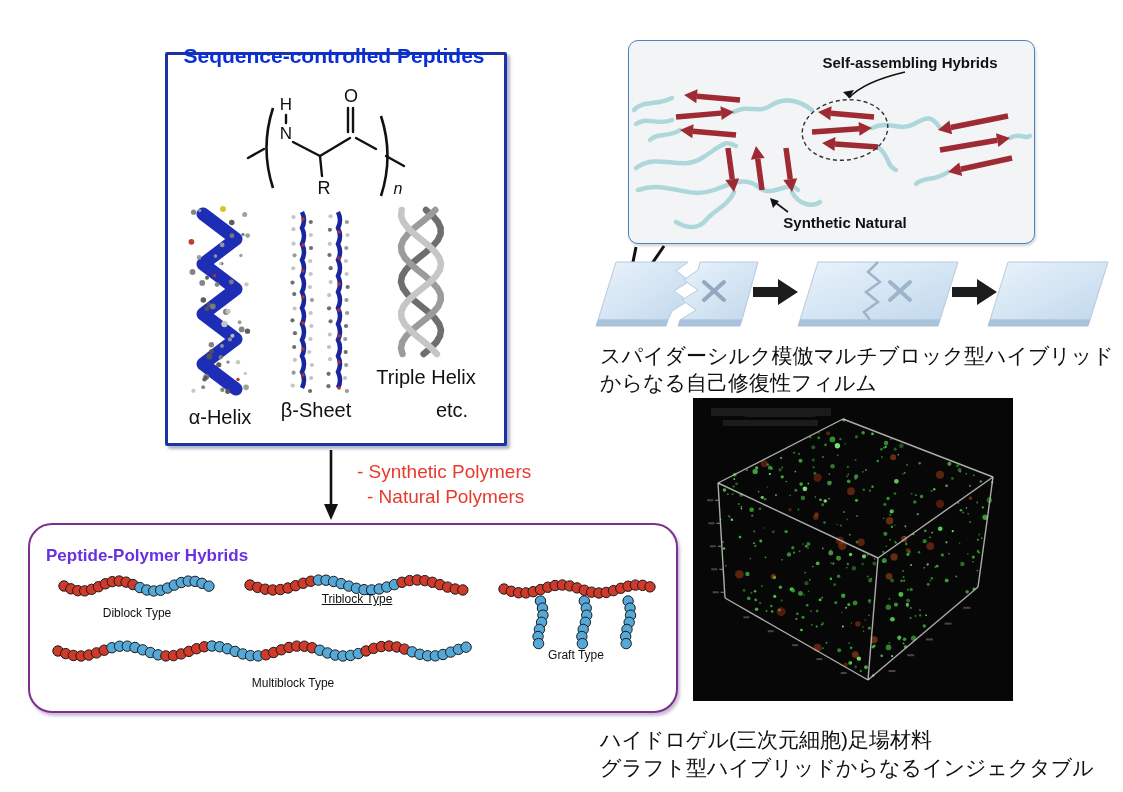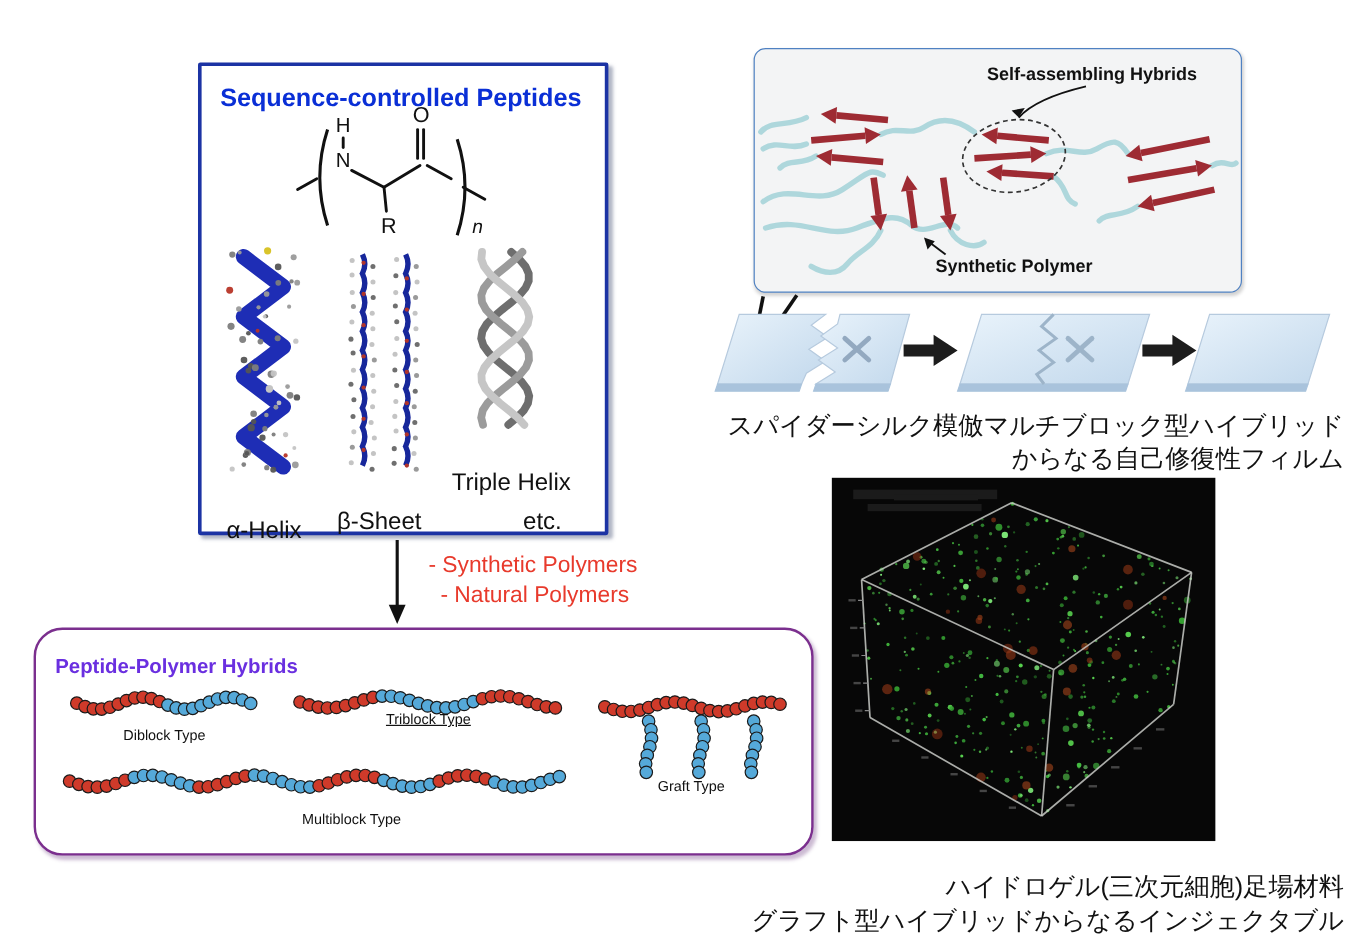--- a/index.html
+++ b/index.html
@@ -1,26 +1,26 @@
 <!DOCTYPE html>
 <html><head>
 <meta charset="utf-8">
 <style>
   html,body{margin:0;padding:0;background:#fff;}
   .stage{position:relative;width:1123px;height:792px;background:#ffffff;overflow:hidden;
          font-family:"Liberation Sans",sans-serif;color:#111;}
   .abs{position:absolute;}
   .pep-box{left:165px;top:52px;width:336px;height:388px;border:3px solid #1c33a4;
            background:#fff;border-radius:2px;box-shadow:3px 3px 3px rgba(100,110,140,.5);}
-  .pep-title{left:166px;top:70px;width:336px;text-align:center;font-size:21px;font-weight:bold;color:#0a2fd6;}
-  .struct-label{font-size:20px;color:#111;text-align:center;margin-top:25px;}
+  .pep-title{left:166px;top:44px;width:336px;text-align:center;font-size:21px;font-weight:bold;color:#0a2fd6;}
+  .struct-label{font-size:20px;color:#111;text-align:center;}
   .asm-box{left:628px;top:40px;width:405px;height:202px;border:1.5px solid #4f81c2;border-radius:10px;
            background:#f3f4f5;box-shadow:1px 2px 3px rgba(0,0,0,.18);}
   .asm-label{font-size:15px;font-weight:bold;color:#111;}
-  .jp-caption{font-size:21px;color:#111;text-align:right;line-height:27px;}
+  .jp-caption{font-size:21px;color:#111;text-align:left;line-height:27px;}
   .red-list{font-size:19px;color:#e83a2c;line-height:25px;white-space:nowrap;margin-left:16px;}
   .hyb-box{left:28px;top:523px;width:646px;height:186px;border:2.5px solid #7b2f8e;border-radius:24px;
            background:#fff;box-shadow:2px 3px 3px rgba(110,60,130,.35);}
   .hyb-title{left:46px;top:546px;font-size:17px;font-weight:bold;color:#6a2fe0;text-align:right;}
   .type-label{font-size:12px;color:#111;text-align:center;}
   svg{display:block;}
 </style>
 </head>
 <body>
 
@@ -224,21 +224,21 @@
       <polygon points="382,98 368.00416398165163,93.29717381274813 370.36965739320345,107.09588538013386" fill="#9e2b33"></polygon>
       <line x1="384" y1="118" x2="332.6997002261514" y2="129.22194057552937" stroke="#9e2b33" stroke-width="5.5"></line>
       <polygon points="320,132 334.1955783777894,136.06024069730321 331.20382207451337,122.38364045375555" fill="#9e2b33"></polygon>
       <ellipse cx="217" cy="90" rx="43" ry="30" fill="none" stroke="#333" stroke-width="1.4" stroke-dasharray="4,3" transform="rotate(-8 217 90)"></ellipse>
       <path d="M277,32 Q235,42 221,58" stroke="#111" stroke-width="1.6" fill="none"></path>
       <polygon points="221,58 226,50 215,52" fill="#111"></polygon>
       <line x1="160" y1="172" x2="144" y2="160" stroke="#111" stroke-width="1.6"></line>
       <polygon points="142,158 151,161 145,168" fill="#111"></polygon>
     </svg>
   <div class="abs asm-label" style="left:790px;top:54px;width:240px;text-align:center;">Self-assembling Hybrids</div>
-  <div class="abs asm-label" style="left:760px;top:214px;width:170px;text-align:center;">Synthetic Polymer</div>
+  <div class="abs asm-label" style="left:760px;top:214px;width:170px;text-align:center;">Synthetic Natural</div>
 
   <svg id="film-svg" class="abs" style="left:590px;top:243px;" width="533" height="92" viewBox="0 0 533 92">
       <defs>
         <linearGradient id="filmg" x1="0" y1="0" x2="1" y2="1">
           <stop offset="0%" stop-color="#e9f3fb"></stop>
           <stop offset="100%" stop-color="#c2d8ec"></stop>
         </linearGradient>
       </defs>
       <line x1="46" y1="4" x2="40" y2="34" stroke="#111" stroke-width="3"></line>
       <line x1="74" y1="3" x2="48" y2="41" stroke="#111" stroke-width="3"></line>

